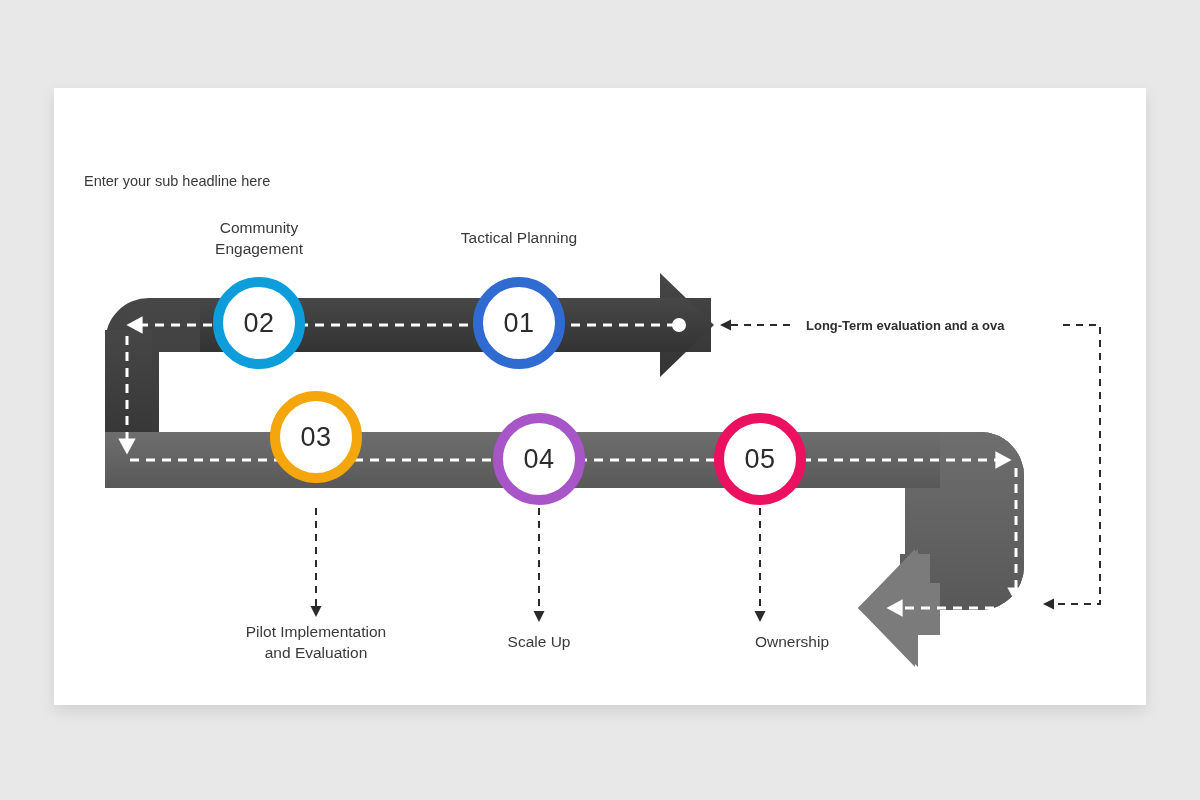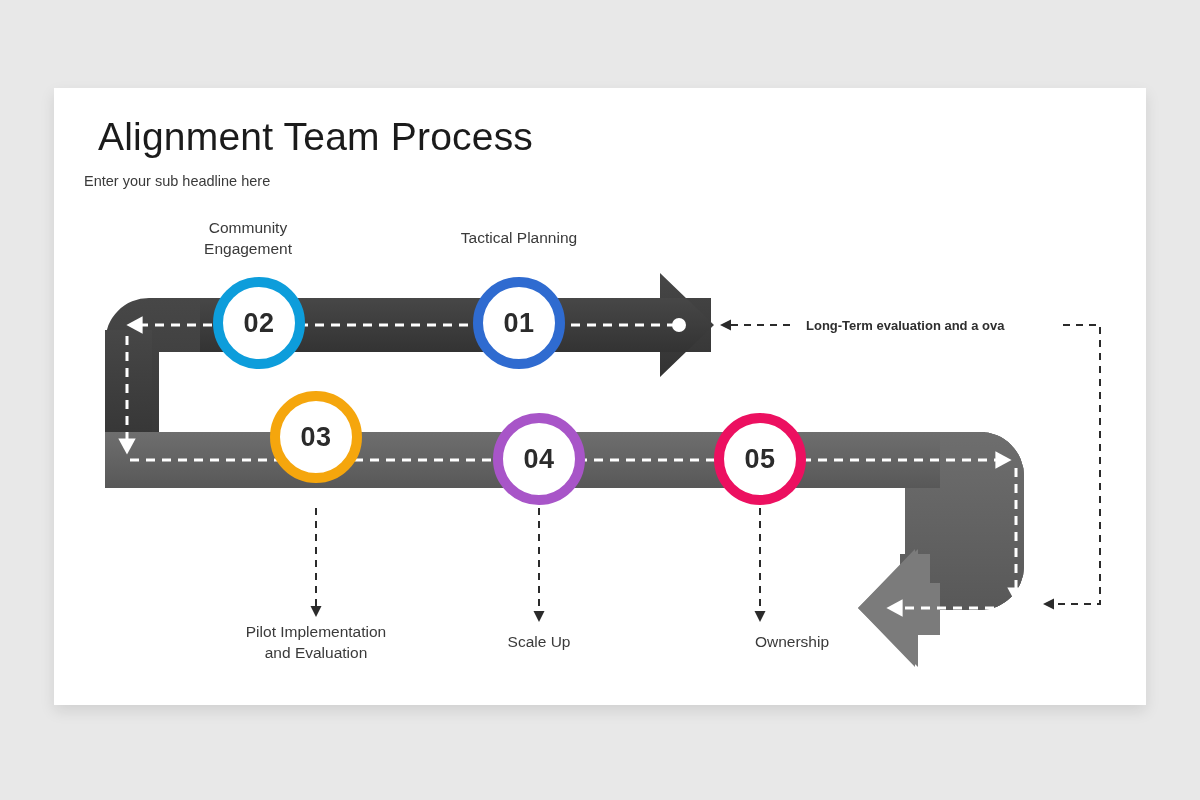--- a/index.html
+++ b/index.html
@@ -54,21 +54,21 @@
     border-radius: 50%;
     background: #ffffff;
     box-sizing: border-box;
     border: 10px solid #000;
     display: flex;
     align-items: center;
     justify-content: center;
   }
   .step-num {
     font-size: 27px;
-    font-weight: bold;
+    font-weight: normal;
     color: #2b2b2b;
     letter-spacing: 0.5px;
     line-height: 1;
   }
   .step-label {
     position: absolute;
     font-size: 15.5px;
     color: #3a3a3a;
     text-align: center;
     line-height: 1.33;
@@ -79,21 +79,20 @@
     font-size: 13px;
     font-weight: bold;
     color: #2f2f2f;
     white-space: nowrap;
   }
 </style>
 </head>
 <body style="background: rgb(232, 232, 232);">
 
 <div id="slide-card">
-  <div id="page-title">Alignment Team Process</div>
   <div id="page-subtitle">Enter your sub headline here</div>
 </div>
 
 <svg id="diagram-svg" viewBox="0 0 1200 800" xmlns="http://www.w3.org/2000/svg">
   <defs>
     <linearGradient id="gradTop" x1="0" y1="0" x2="0" y2="1">
       <stop offset="0%" stop-color="#474747"></stop>
       <stop offset="55%" stop-color="#3c3c3c"></stop>
       <stop offset="100%" stop-color="#333333"></stop>
     </linearGradient>
@@ -228,20 +227,20 @@
   <span class="step-num">03</span>
 </div>
 <div class="step-circle" style="left: 493px; top: 413px; border-color: rgb(168, 85, 200); justify-content: center;">
   <span class="step-num">04</span>
 </div>
 <div class="step-circle" style="left: 714px; top: 413px; border-color: rgb(236, 16, 96);">
   <span class="step-num">05</span>
 </div>
 
 <div class="step-label" style="left:419px; top:228px; width:200px;">Tactical Planning</div>
-<div class="step-label" style="left:158px; top:218px; width:180px;">Community
+<div class="step-label" style="left:169px; top:218px; width:180px;">Community
 Engagement</div>
 <div class="step-label" style="left:216px; top:622px; width:200px;">Pilot Implementation
 and Evaluation</div>
 <div class="step-label" style="left:459px; top:632px; width:160px;">Scale Up</div>
 <div class="step-label" style="left:712px; top:632px; width:160px;">Ownership</div>
 
 <div class="label-right" style="left:806px; top:318px;">Long-Term evaluation and a ova</div>
 
 </body></html>

